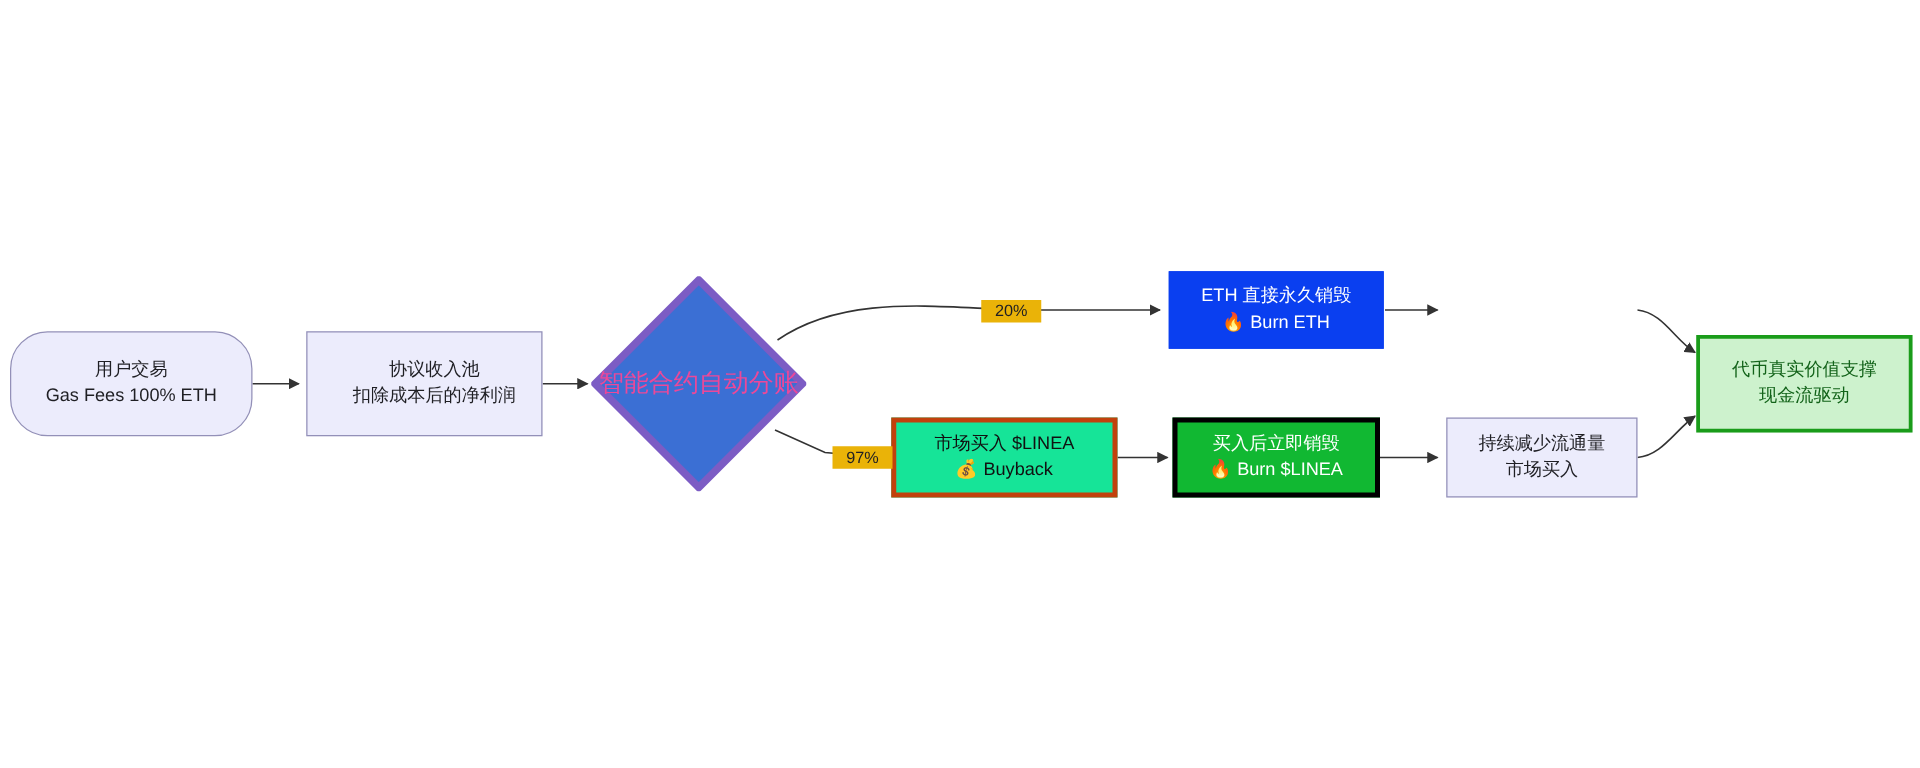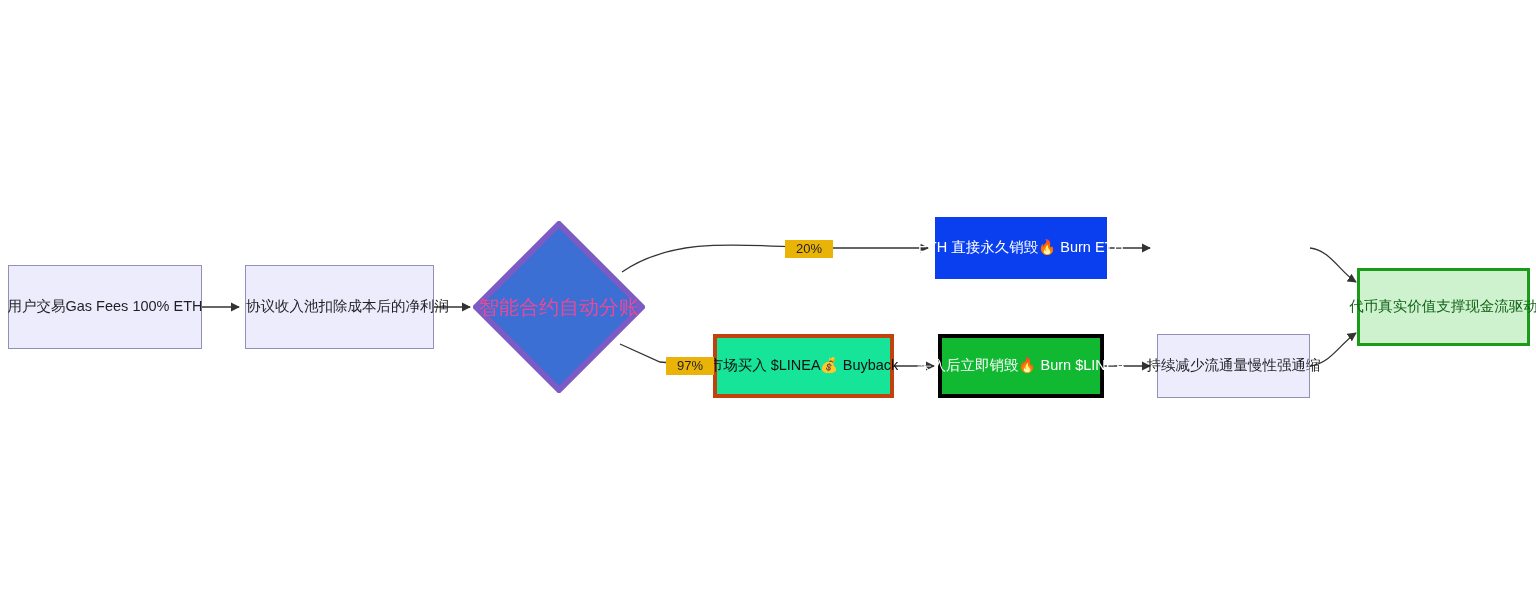--- a/index.html
+++ b/index.html
@@ -26,21 +26,21 @@
     left: 0;
     top: 0;
     width: 1536px;
     height: 614px;
     pointer-events: none;
   }
   .node {
     position: absolute;
     box-sizing: border-box;
     display: flex;
-    flex-direction: row;
+    flex-direction: column;
     align-items: center;
     justify-content: center;
     text-align: center;
     line-height: 1.45;
     font-size: 14.5px;
   }
   .node .line {
     white-space: nowrap;
   }
   
@@ -131,21 +131,21 @@
 
     <path d="M 894 366 L 934 366" fill="none" stroke="#333333" stroke-width="1.3" marker-end="url(#arrow)"></path>
 
     <path d="M 1104 366 L 1150 366" fill="none" stroke="#333333" stroke-width="1.3" marker-end="url(#arrow)"></path>
 
     <path d="M 1310 248 C 1330 250, 1340 272, 1356 282" fill="none" stroke="#333333" stroke-width="1.3" marker-end="url(#arrow)"></path>
 
     <path d="M 1310 366 C 1330 364, 1340 344, 1356 333" fill="none" stroke="#333333" stroke-width="1.3" marker-end="url(#arrow)"></path>
   </svg>
 
-  <div class="node node-lav" style="left:8px; top:265px; width:194px; height:84px;">
+  <div class="node node-lav" style="left:8px; top:265px; width:194px; height:84px;border-radius:30px;">
     <div class="line">用户交易</div>
     <div class="line">Gas Fees 100% ETH</div>
   </div>
 
   <div class="node node-lav" style="left:245px; top:265px; width:189px; height:84px;padding-left:16px;">
     <div class="line">协议收入池</div>
     <div class="line">扣除成本后的净利润</div>
   </div>
 
   <div class="node node-diamond" style="left:473px; top:221px; width:172px; height:172px;">
@@ -175,21 +175,21 @@
     <div class="line">买入后立即销毁</div>
     <div class="line">
       <span class="emoji">🔥</span>
       <span>Burn $LINEA</span>
     </div>
   </div>
 
 
   <div class="node node-lav" style="left:1157px; top:334px; width:153px; height:64px;">
     <div class="line">持续减少流通量</div>
-    <div class="line">慢性强通缩</div>
+    <div class="line">市场买入</div>
   </div>
 
   <div class="node node-outcome" style="left:1357px; top:268px; width:173px; height:78px;">
     <div class="line">代币真实价值支撑</div>
     <div class="line">现金流驱动</div>
   </div>
 
   <div class="edge-label" style="left:785px; top:240px;">20%</div>
 
   <div class="edge-label" style="left:666px; top:357px;">97%</div>

